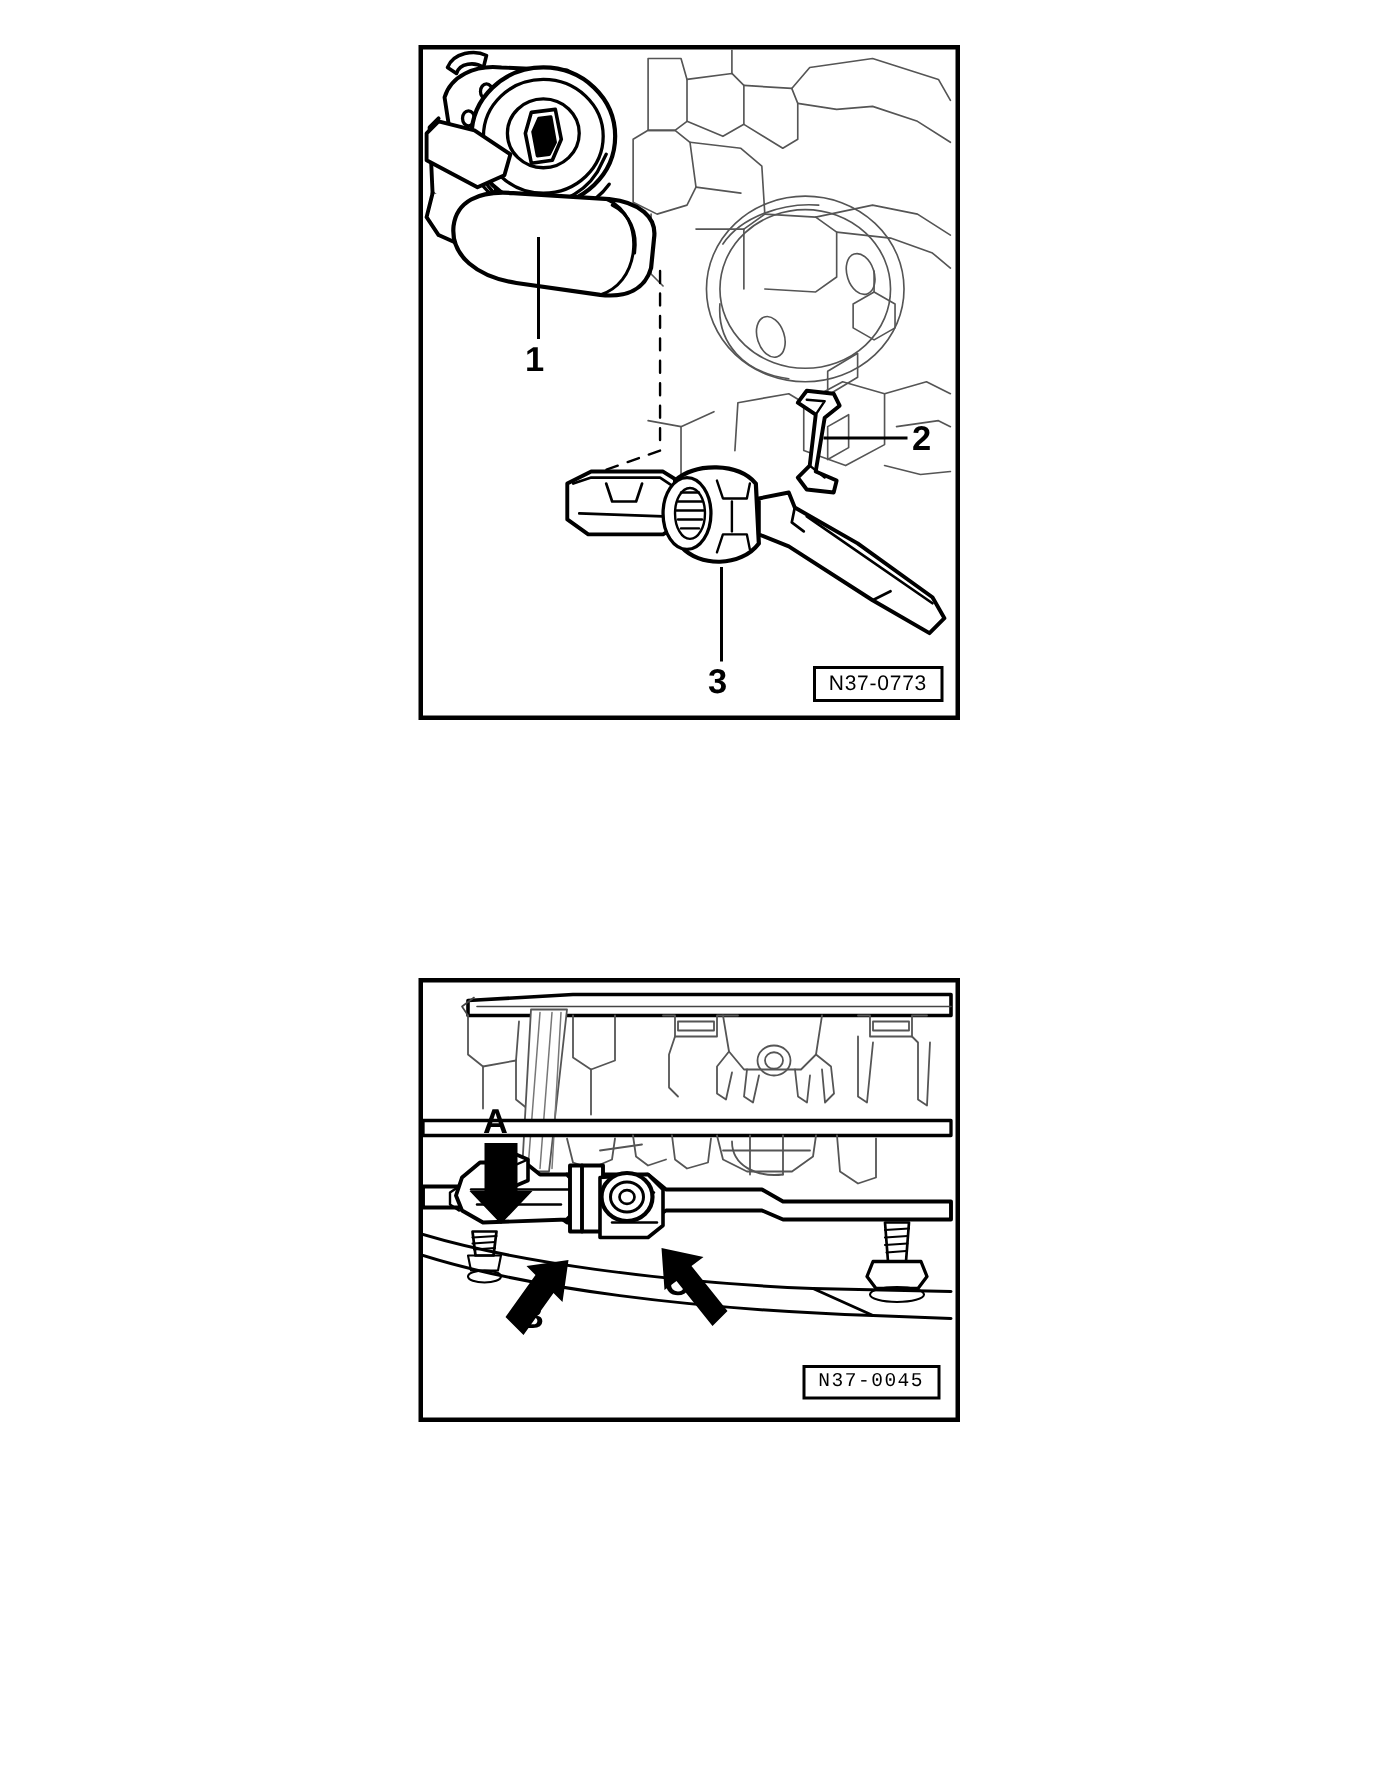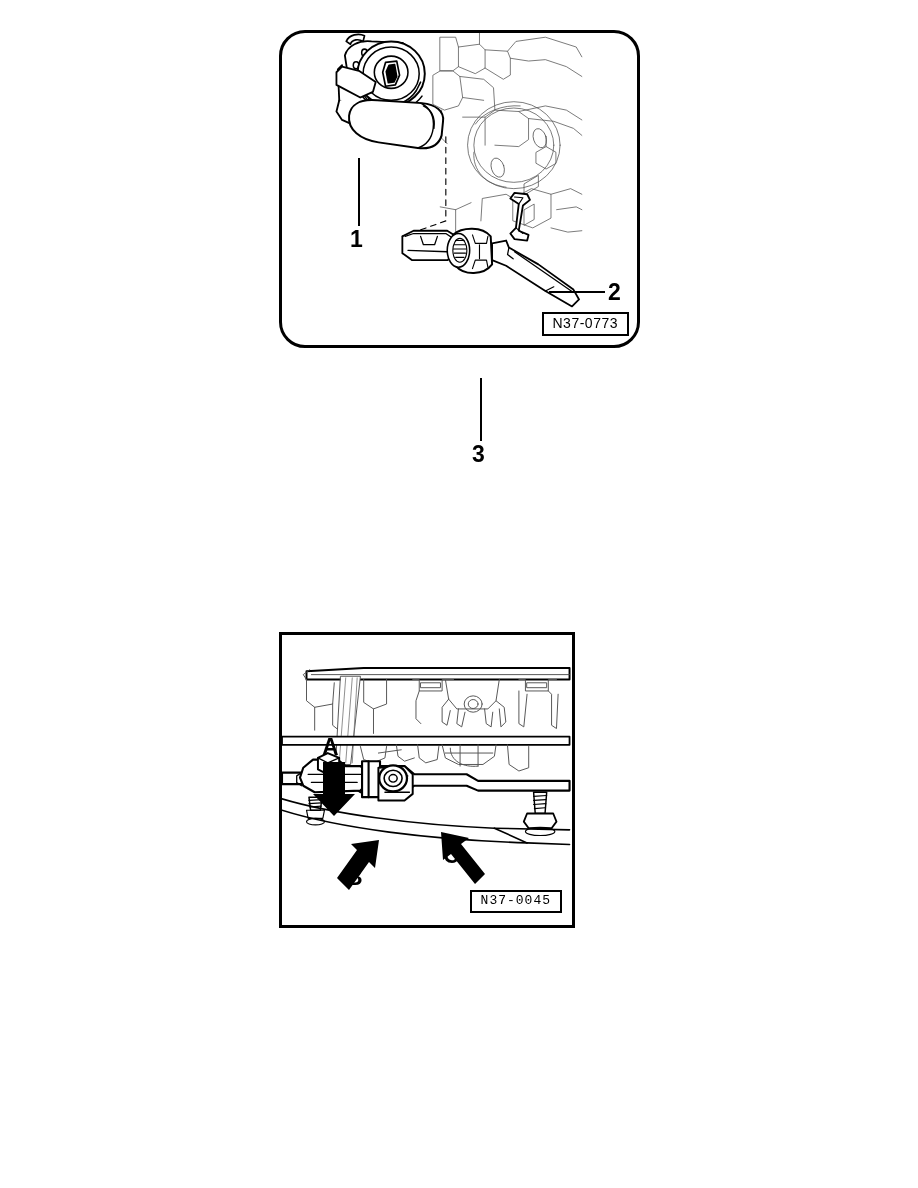--- a/index.html
+++ b/index.html
@@ -20,22 +20,22 @@
     background: #ffffff;
   }
 
   
   .figure {
     position: absolute;
     background: #ffffff;
     border: 3px solid #000000;
     box-sizing: border-box;
   }
-  #figure-1 { left: 279px; top: 30px;  width: 361px; height: 318px; border-radius: 26px; }
-  #figure-2 { left: 279px; top: 632px; width: 296px; height: 296px; text-align: right; }
+  #figure-1 { left: 279px; top: 30px;  width: 361px; height: 450px; }
+  #figure-2 { left: 279px; top: 652px; width: 361px; height: 296px; text-align: right; }
 
   .figure-canvas {
     position: absolute;
     inset: 0;
     overflow: hidden;
   }
   .figure-canvas svg { display: block; width: 100%; height: 100%; }
 
   
   .fig-id {

